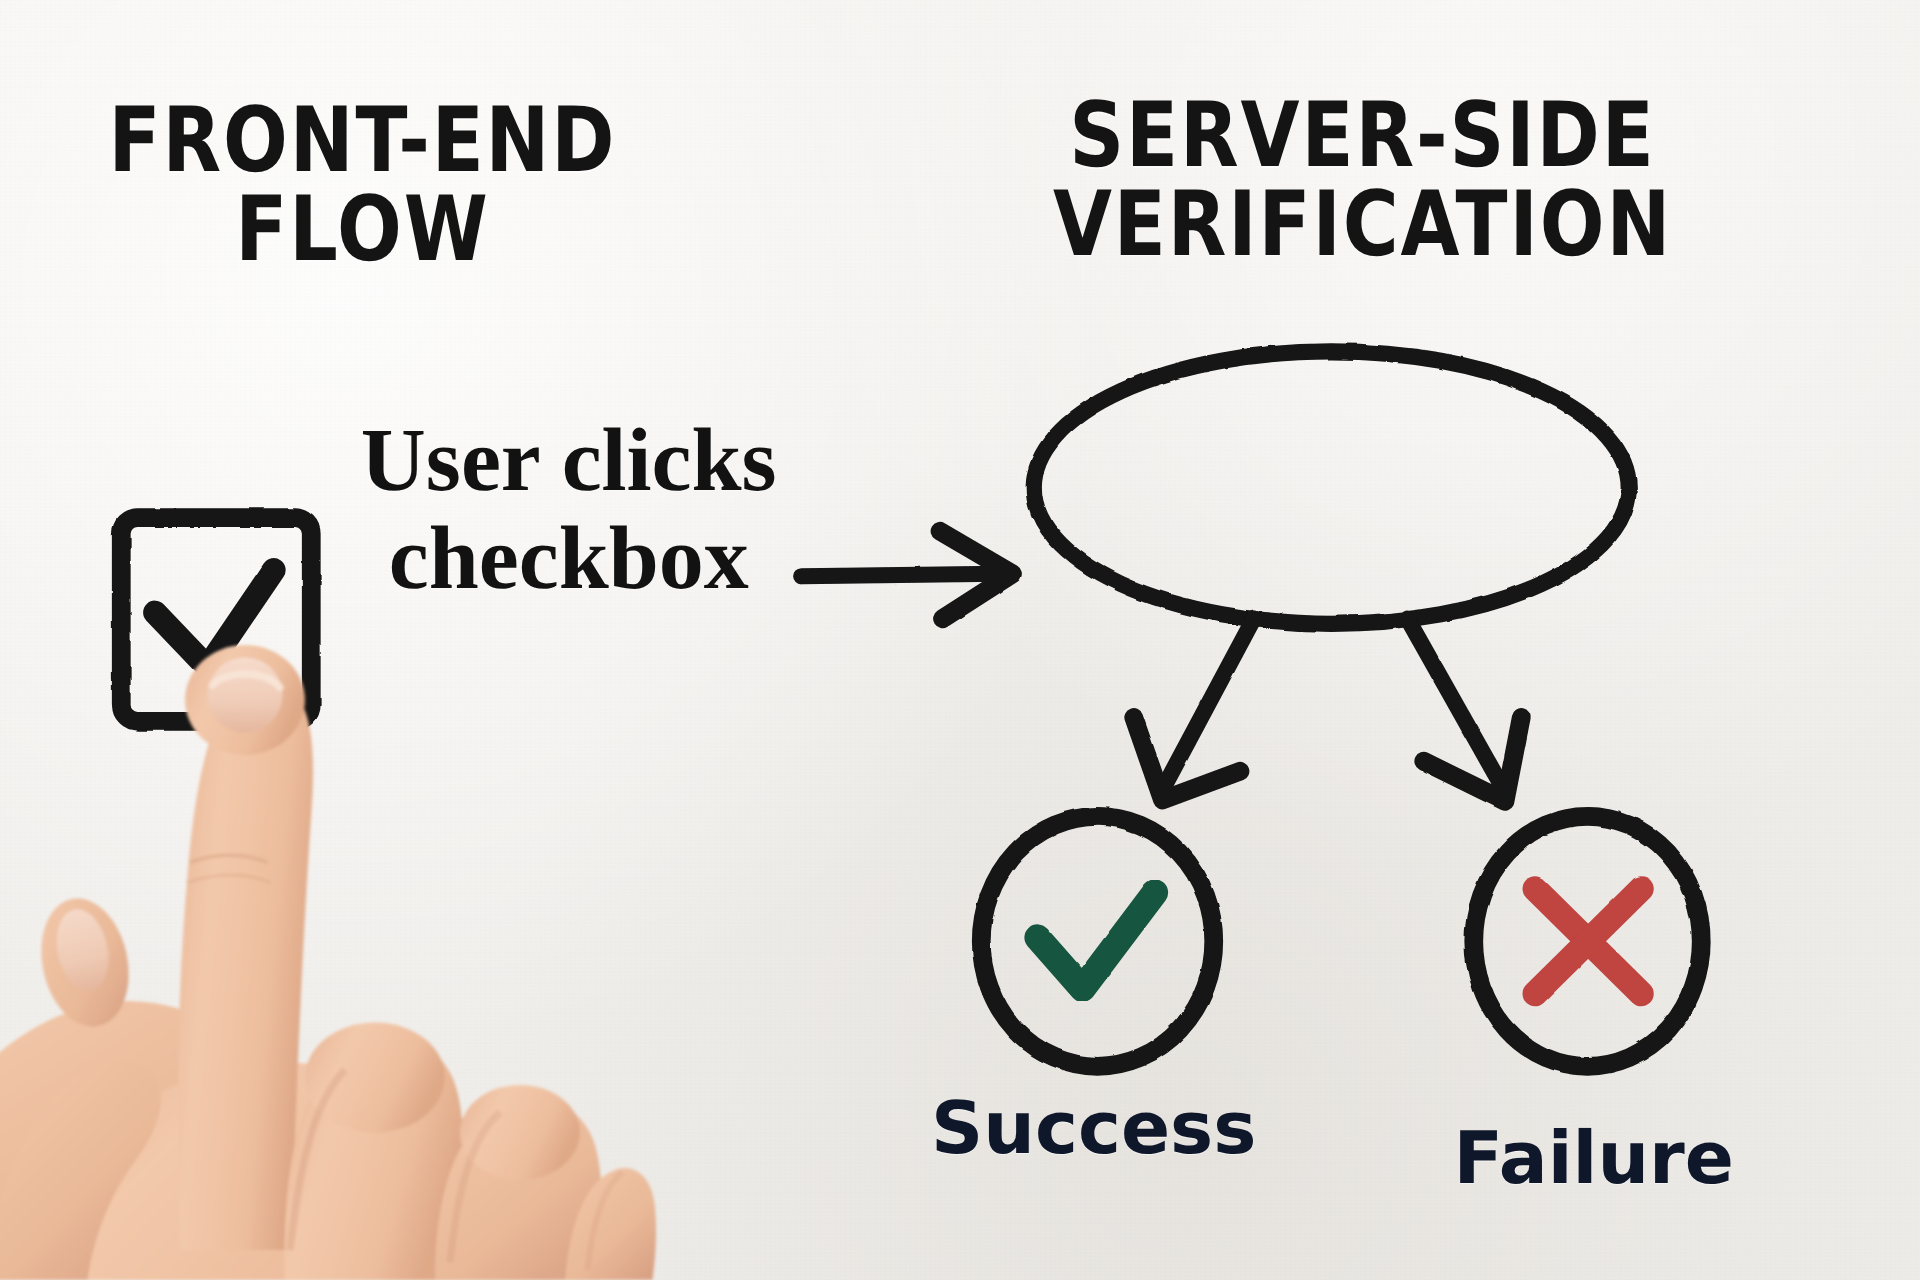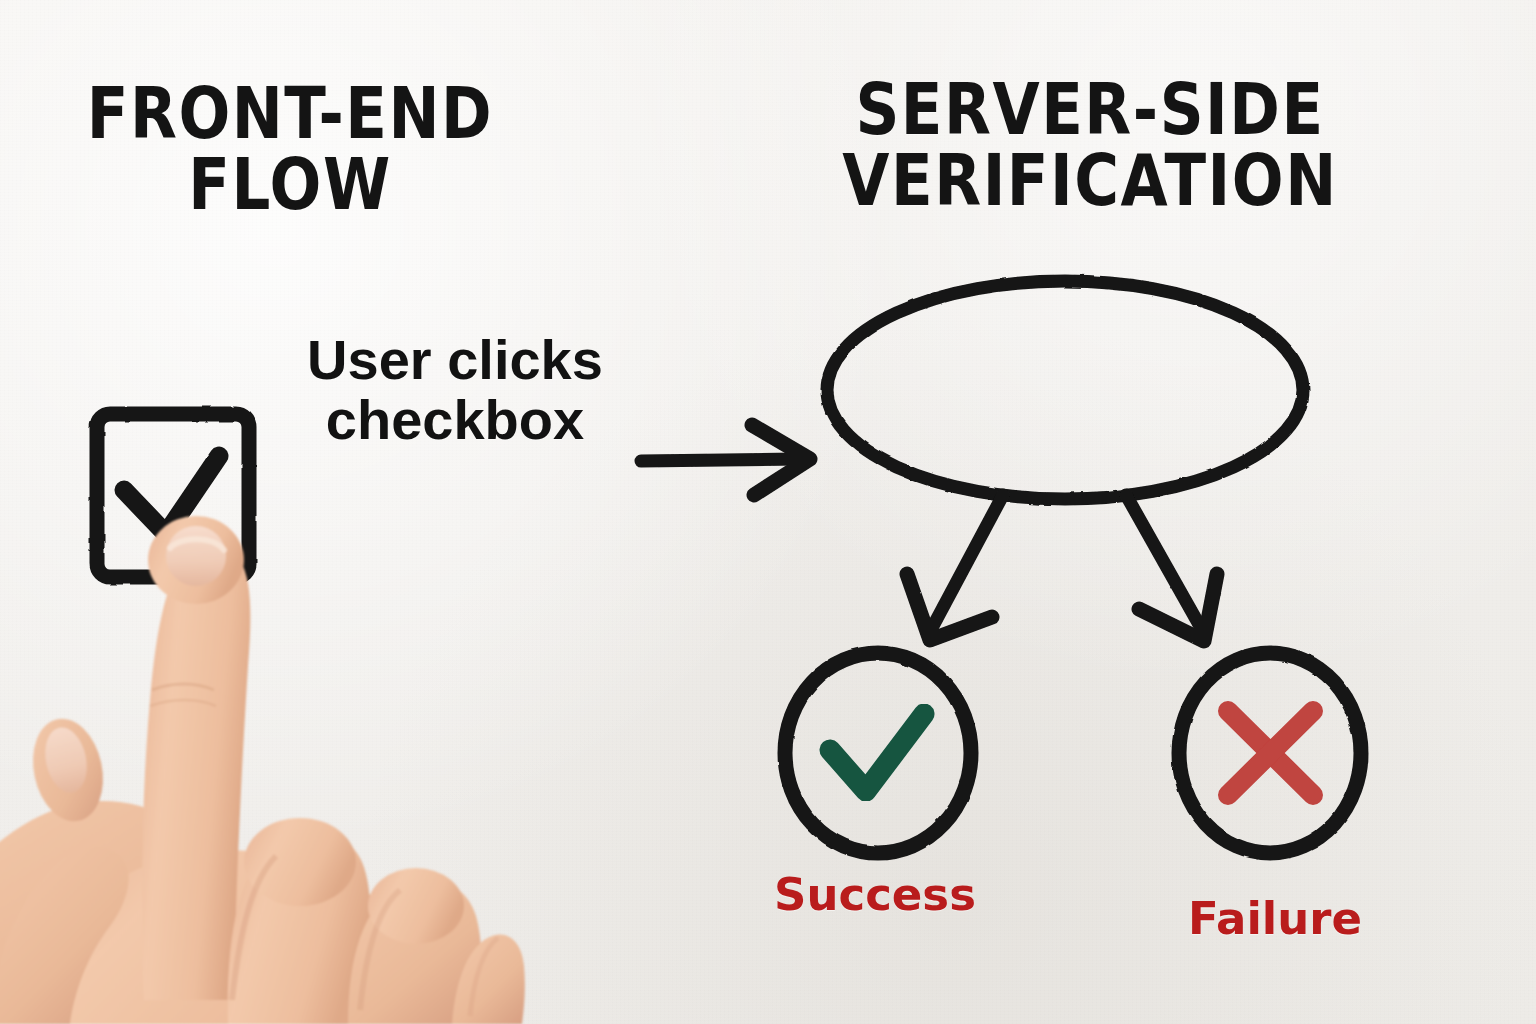--- a/index.html
+++ b/index.html
@@ -63,33 +63,33 @@
     width: 580px;
     font-size: 61px;
   }
   .heading .line2 { display: block; }
 
   
   #annotation-user-clicks {
     left: 265px;
     top: 330px;
     width: 380px;
-    font-size: 56px;
+    font-size: 72px;
     line-height: 1.08;
     color: #121212;
-    font-family: Liberation Sans, sans-serif;
+    font-family: Liberation Serif, serif;
     font-weight: 600;
     text-align: center;
     text-shadow: 0 1px 0 rgba(255,255,255,.5);
   }
 
   
   .result-label {
-    font-size: 45px;
-    color: #b91c1c;
+    font-size: 58px;
+    color: #0f172a;
     font-family: "DejaVu Sans", sans-serif;
     font-weight: 600;
     text-align: center;
     text-shadow: 0 1px 0 rgba(255,255,255,.5);
   }
   #label-success { left: 700px; top: 868px; width: 350px; }
   #label-failure { left: 1110px; top: 892px; width: 330px; }
 
   #vector-layer {
     position: absolute;

